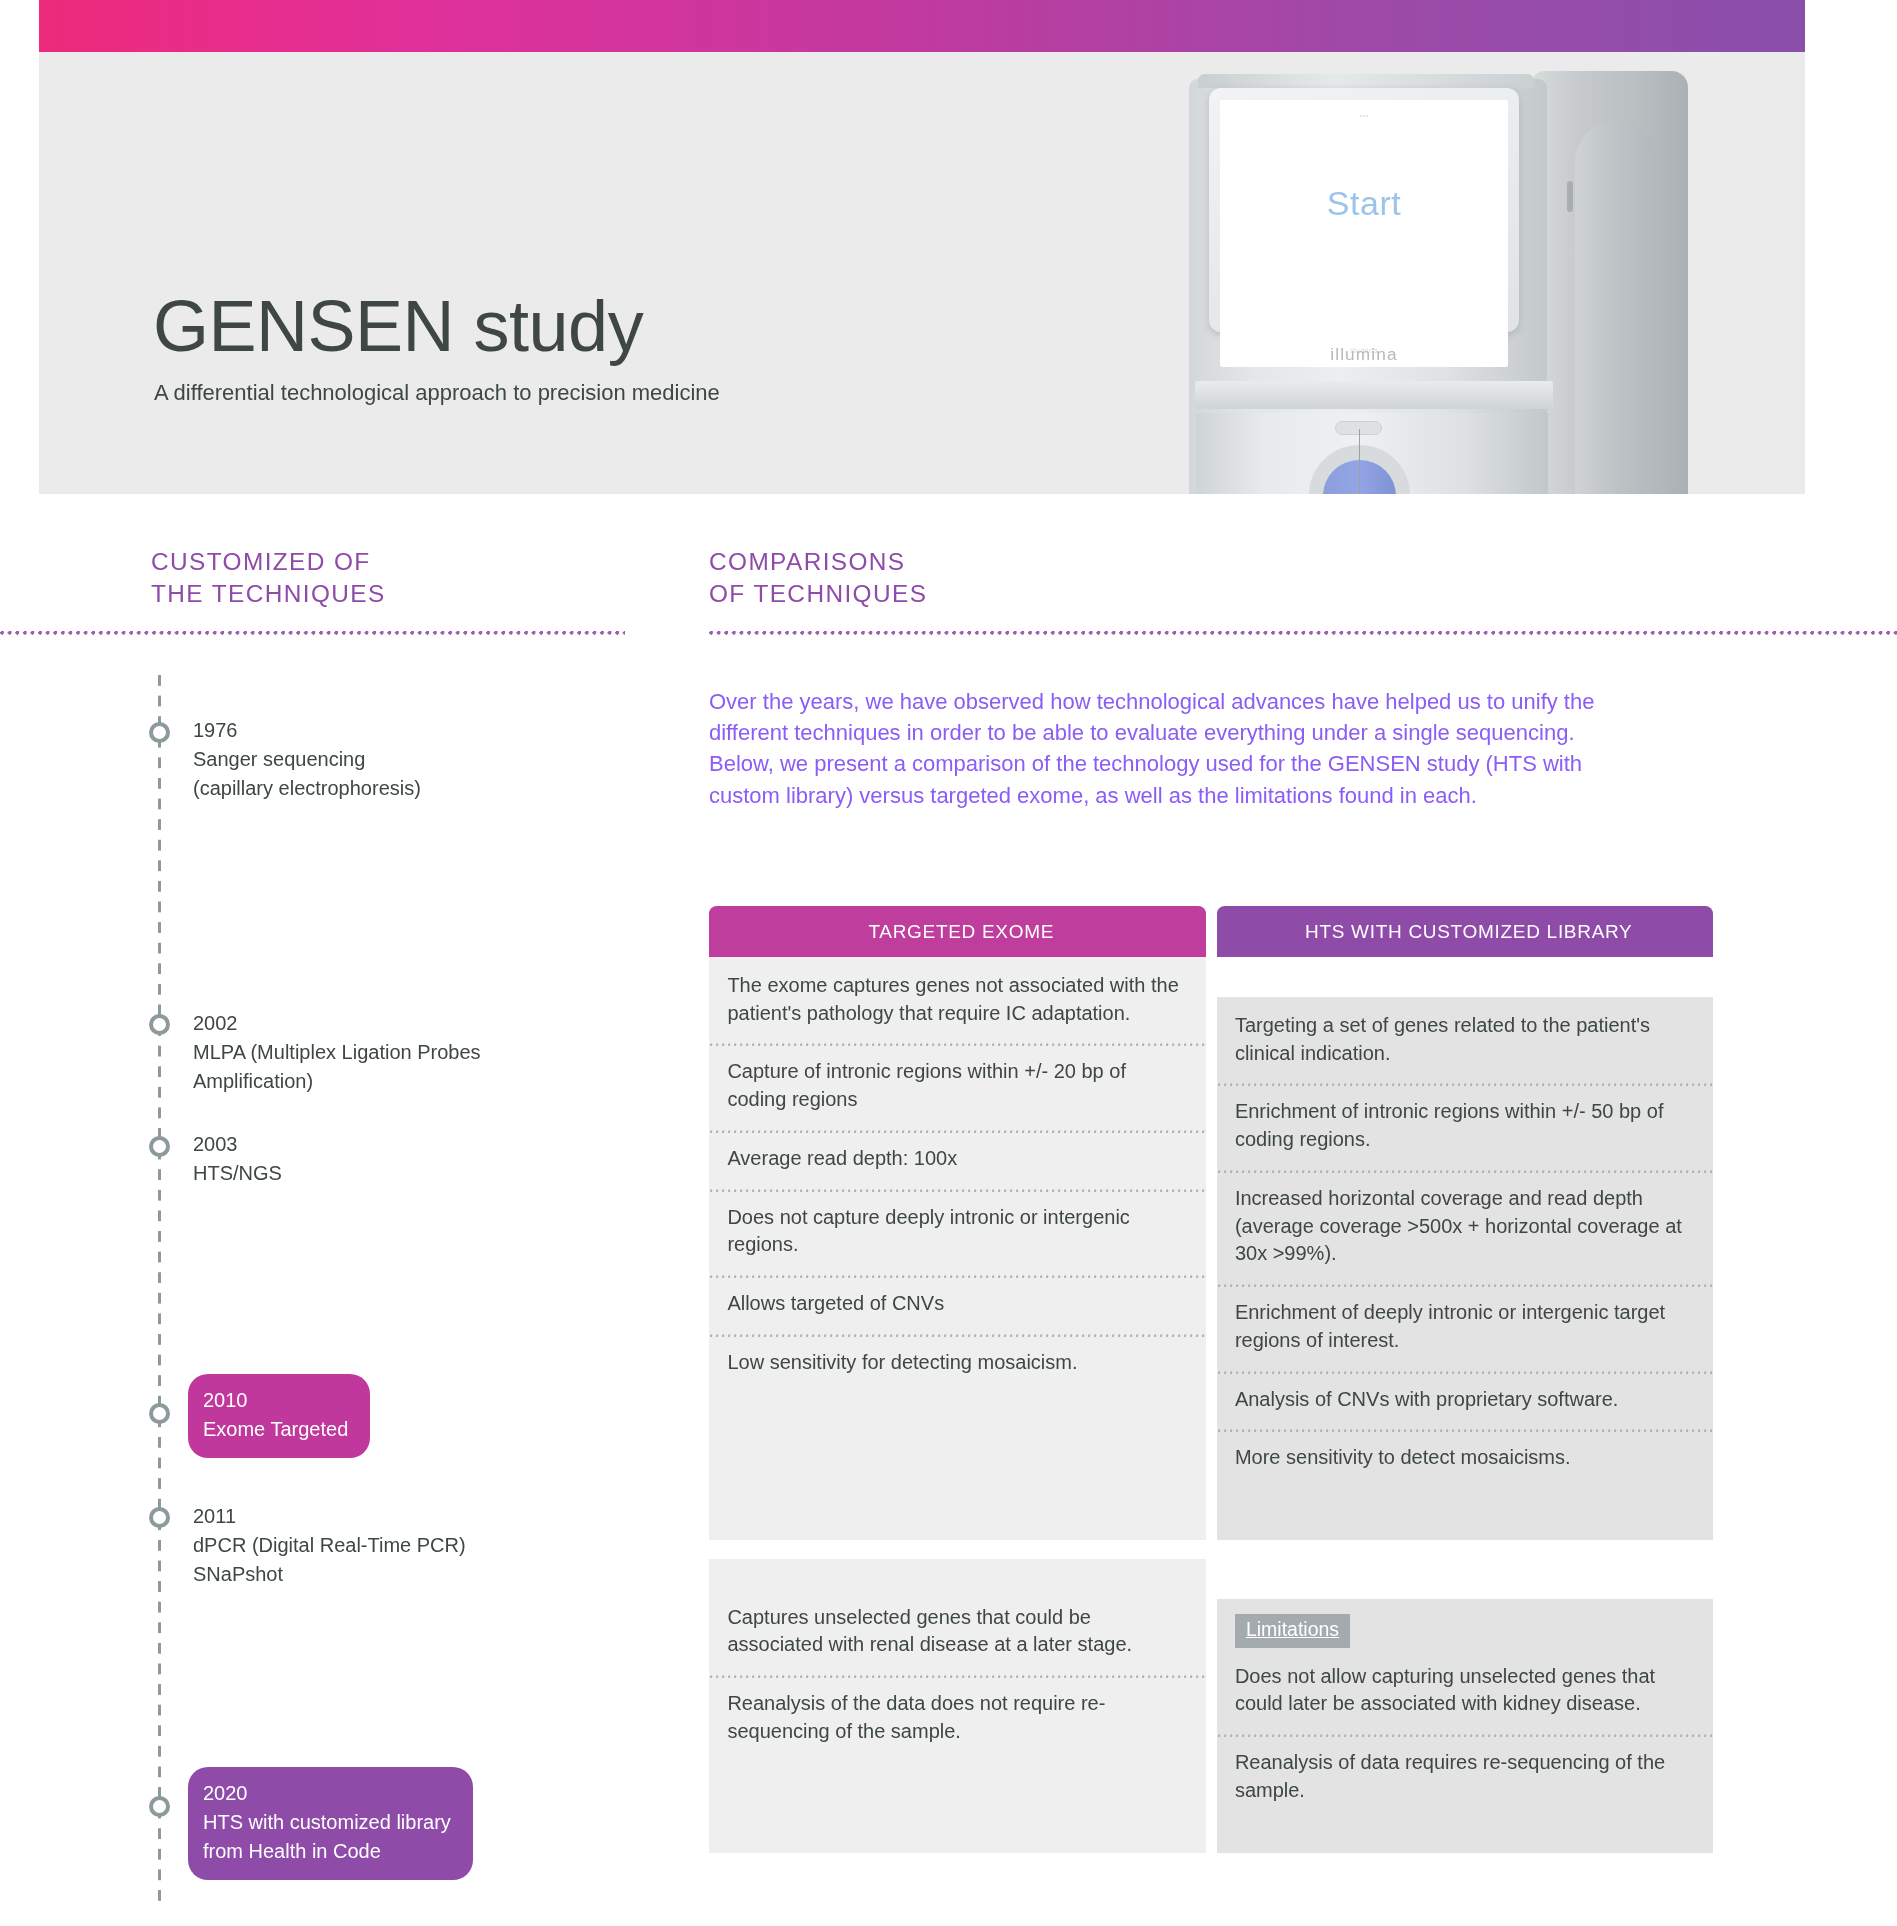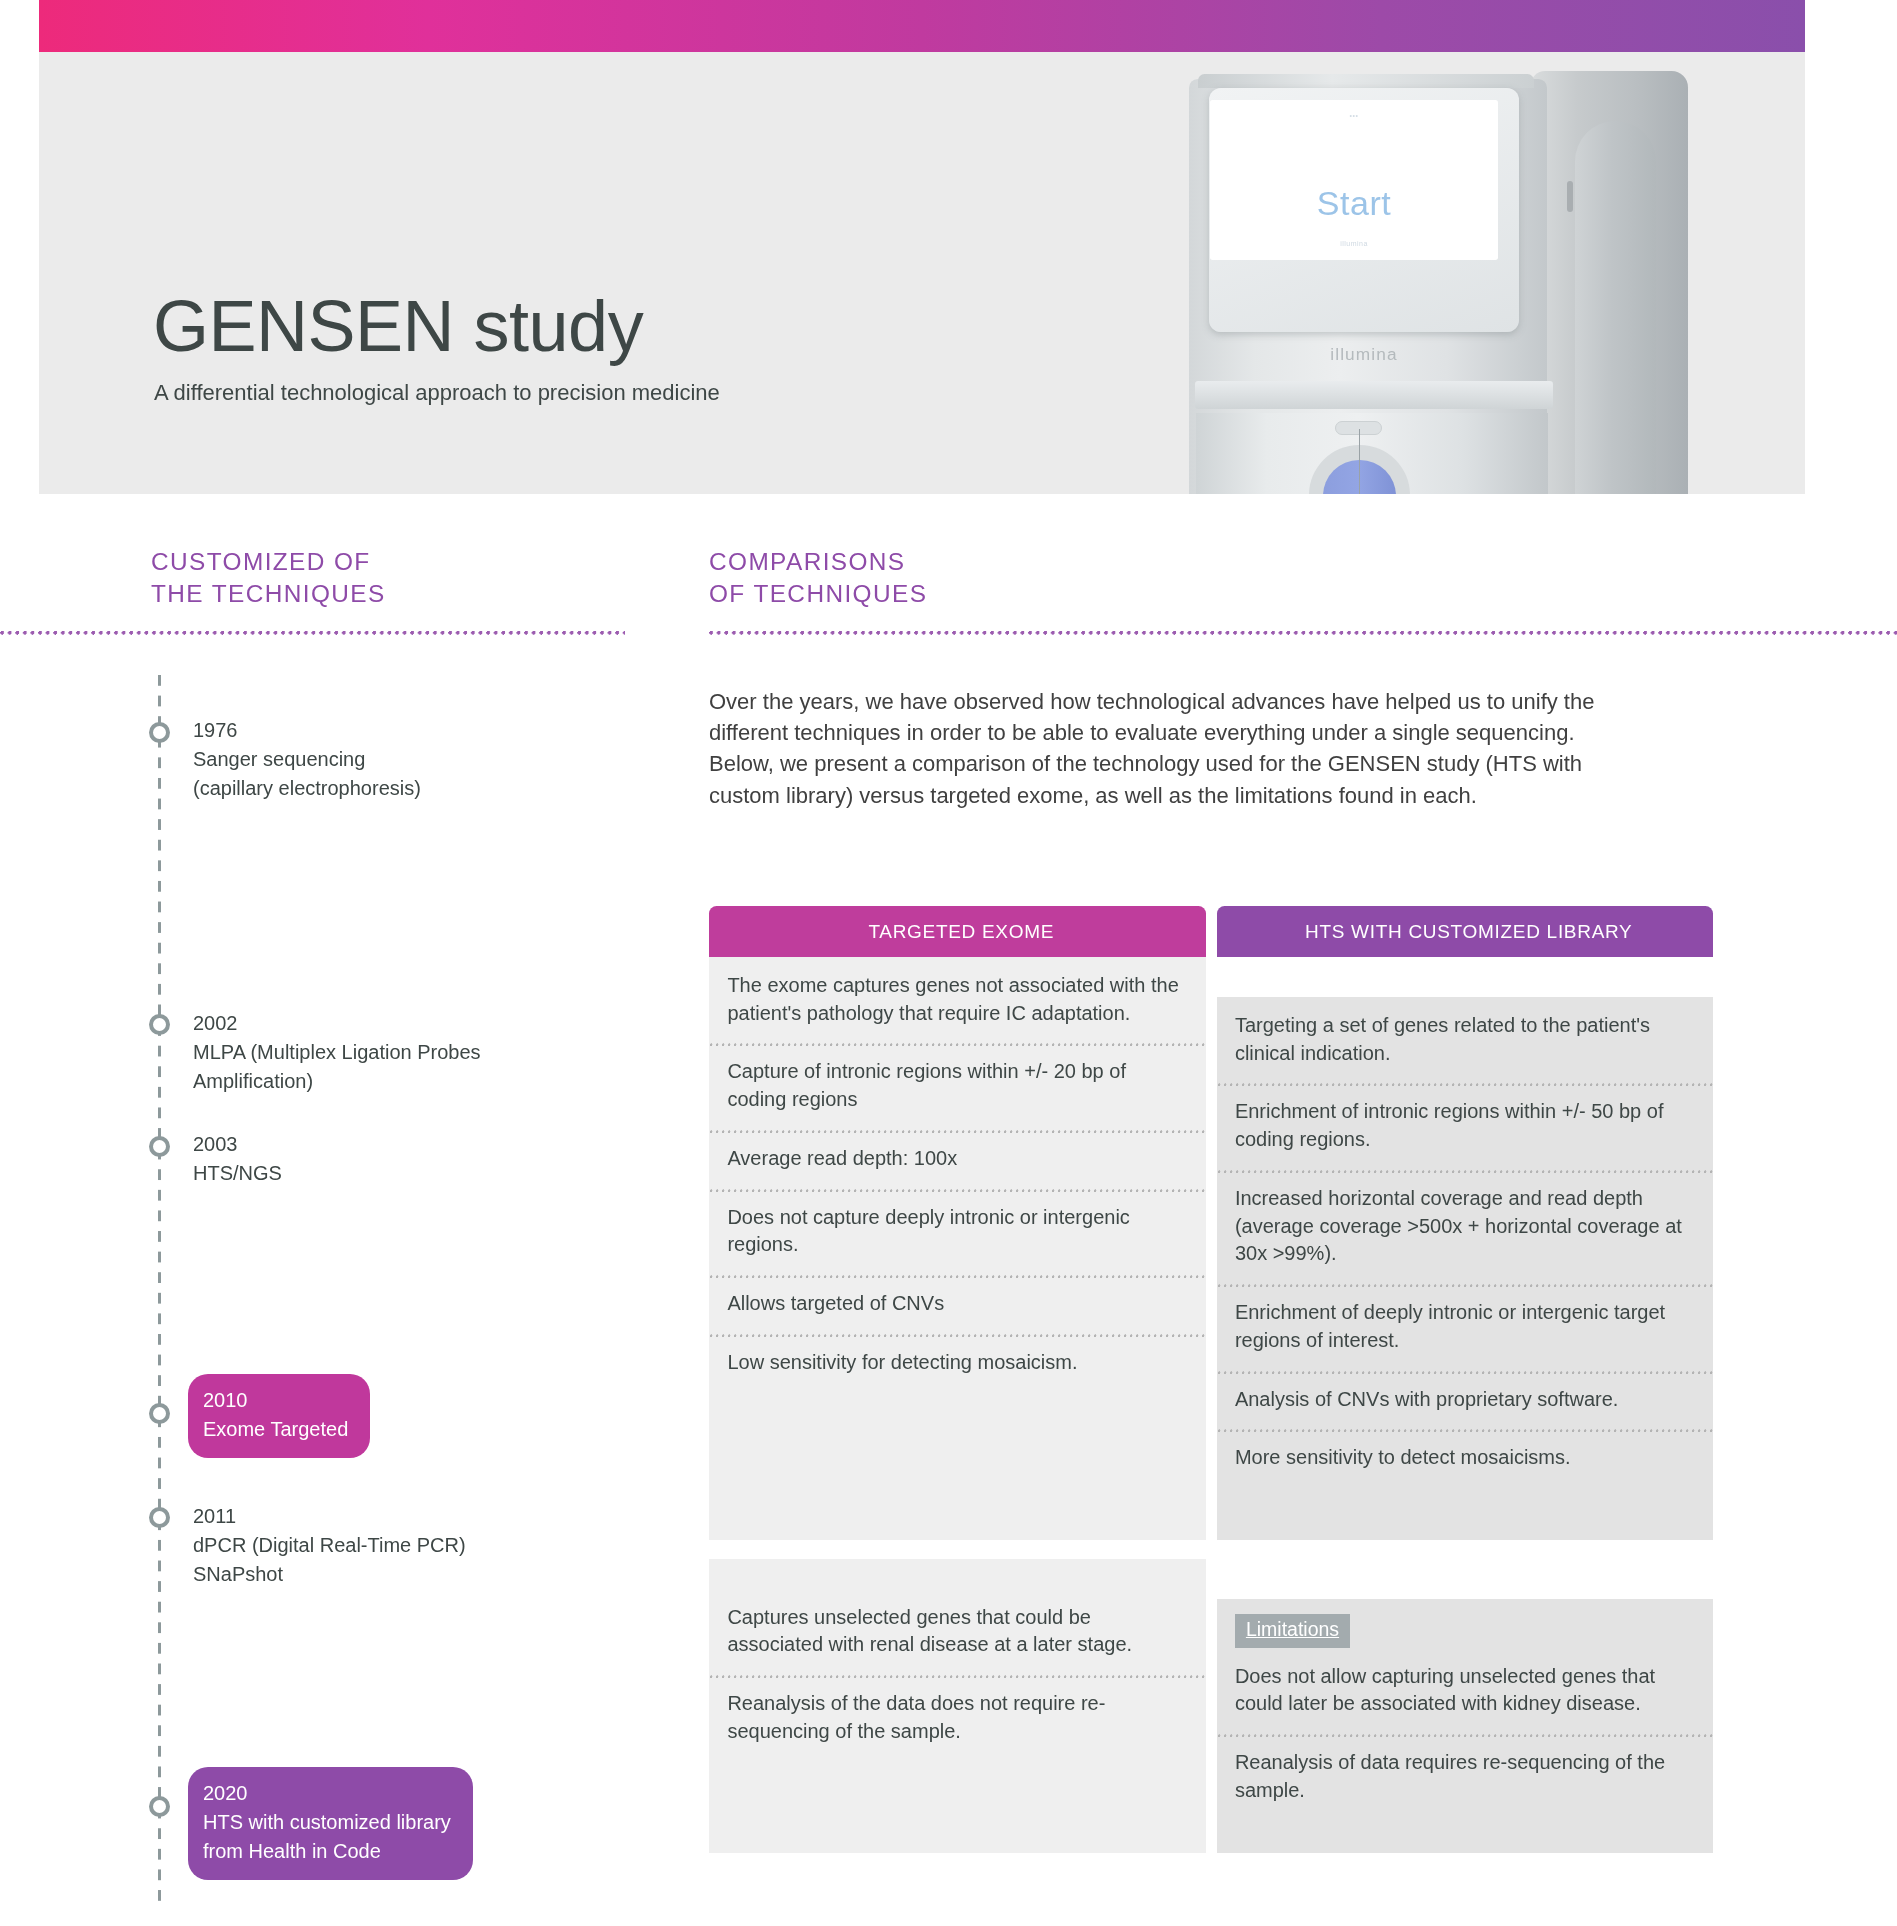--- a/index.html
+++ b/index.html
@@ -107,22 +107,22 @@
   .seq-screen-bezel {
     position: absolute;
     left: 42px; top: 31px;
     width: 310px; height: 244px;
     background: linear-gradient(160deg,#f1f3f4,#dfe3e5);
     border-radius: 12px;
     box-shadow: 0 2.7px 7.6px rgba(120,128,132,0.35);
   }
   .seq-screen {
     position: absolute;
-    left: 1px; top: 12px;
-    width: 288px; height: 160px;
+    left: 11px; top: 12px;
+    width: 288px; height: 267px;
     background: #ffffff;
     border-radius: 2.7px;
   }
   .seq-start {
     position: absolute;
     left: 0; right: 0;
     top: 84px;
     text-align: center;
     font-size: 34px;
     font-weight: 300;
@@ -267,21 +267,21 @@
   .tl-badge.purple { background: #8e4ba8; }
 
   
   .intro {
     position: absolute;
     left: 709px;
     top: 686px;
     width: 911px;
     font-size: 22px;
     line-height: 1.42;
-    color: #404040;
+    color: #8b5cf6;
   }
 
   
   .table {
     position: absolute;
     left: 709px;
     top: 906px;
     width: 1004px;
   }
   .thead { display: flex; gap: 11px; }

